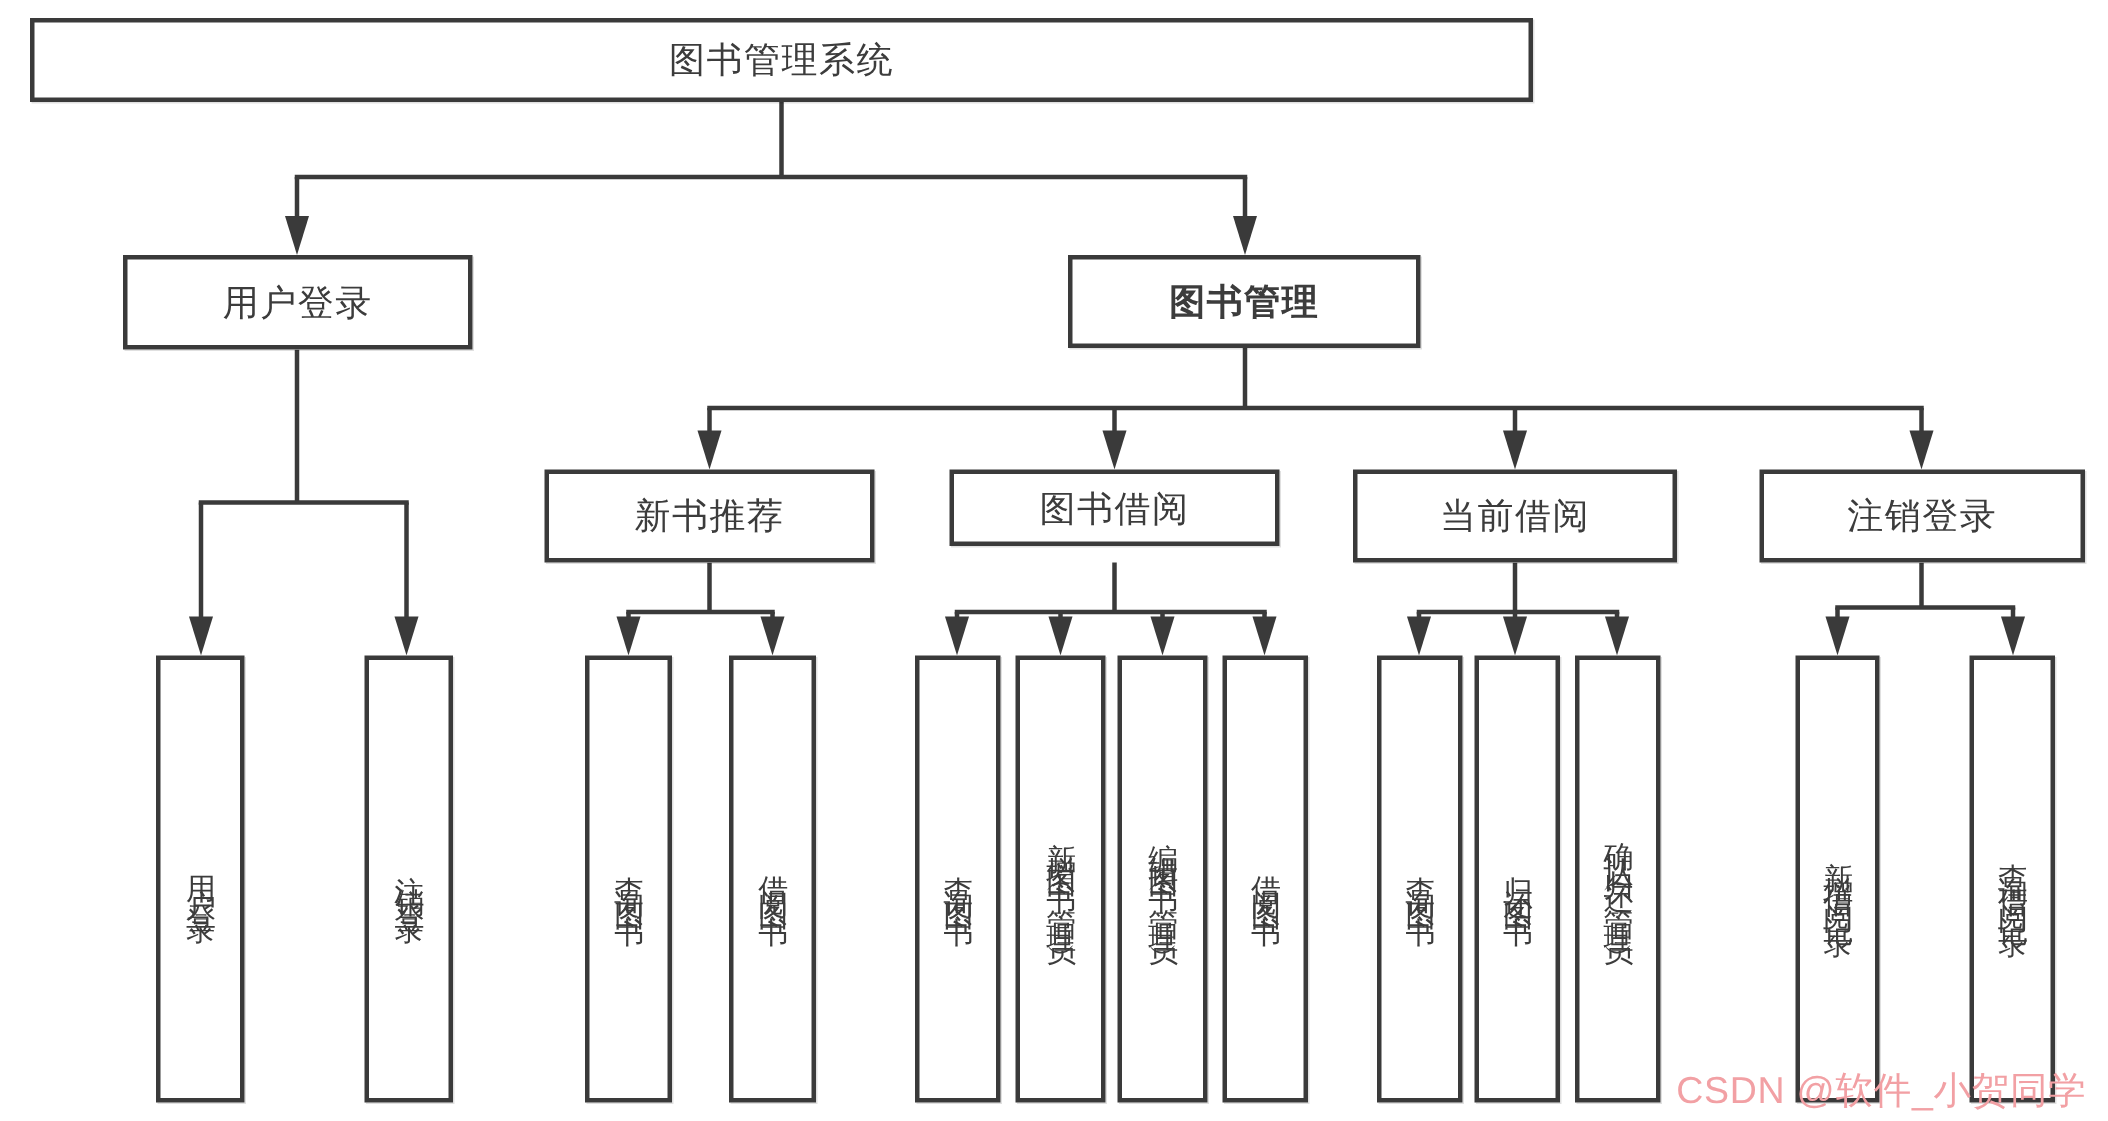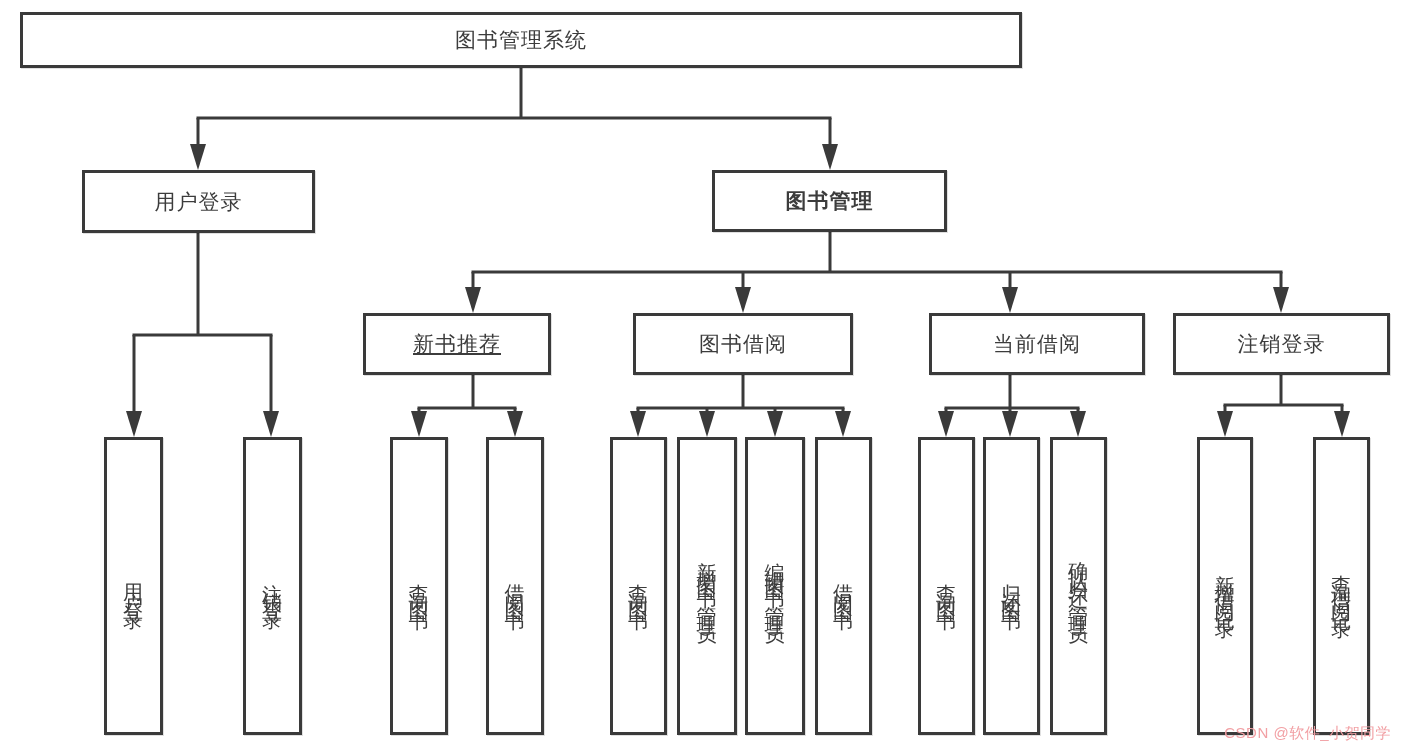--- a/index.html
+++ b/index.html
@@ -23,36 +23,36 @@
   }
   .node {
     position: absolute;
     box-sizing: border-box;
     border: 3px solid #3a3a3a;
     background: #ffffff;
     color: #3c3c3c;
     display: flex;
     align-items: center;
     justify-content: center;
-    font-size: 21px;
+    font-size: 24px;
     letter-spacing: 1px;
     box-shadow: 1px 1px 0 rgba(0,0,0,0.12);
   }
   .node.leaf {
     writing-mode: vertical-rl;
     text-orientation: mixed;
     letter-spacing: 9px;
     font-size: 20px;
     line-height: 1;
   }
   #watermark {
     position: absolute;
     right: 14px;
     bottom: 4px;
-    font-size: 15px;
+    font-size: 25px;
     color: #f2a0a4;
     letter-spacing: 0.5px;
   }
 </style>
 </head>
 <body>
 
 <div id="canvas">
 
   <svg id="connectors" width="1405" height="747">
@@ -108,23 +108,23 @@
       <polygon points="1217,411 1233,411 1225,437" fill="#3a3a3a"></polygon>
       <line x1="1342" y1="405" x2="1342" y2="417" stroke="#3a3a3a" stroke-width="3"></line>
       <polygon points="1334,411 1350,411 1342,437" fill="#3a3a3a"></polygon>
     </svg>
 
   <div class="node" style="left:20px; top:12px; width:1002px; height:56px;">图书管理系统</div>
 
   <div class="node" style="left:82px; top:170px; width:233px; height:63px;">用户登录</div>
   <div class="node" style="left:712px; top:170px; width:235px; height:62px;font-weight:bold;">图书管理</div>
 
-  <div class="node" style="left:363px; top:313px; width:188px; height:62px;text-decoration:underline;">新书推荐</div>
-  <div class="node" style="left:633px; top:313px; width:220px; height:62px;">图书借阅</div>
-  <div class="node" style="left:902px; top:313px; width:216px; height:62px;margin-left:27px;">当前借阅</div>
+  <div class="node" style="left:363px; top:313px; width:220px; height:62px;">新书推荐</div>
+  <div class="node" style="left:633px; top:313px; width:220px; height:51px;">图书借阅</div>
+  <div class="node" style="left:902px; top:313px; width:216px; height:62px;">当前借阅</div>
   <div class="node" style="left:1173px; top:313px; width:217px; height:62px;">注销登录</div>
 
   <div class="node leaf" style="left:104px; top:437px; width:59px; height:298px;">用户登录</div>
   <div class="node leaf" style="left:243px; top:437px; width:59px; height:298px;">注销登录</div>
 
   <div class="node leaf" style="left:390px; top:437px; width:58px; height:298px;">查询图书</div>
   <div class="node leaf" style="left:486px; top:437px; width:58px; height:298px;">借阅图书</div>
 
   <div class="node leaf" style="left:610px; top:437px; width:57px; height:298px;">查询图书</div>
   <div class="node leaf" style="left:677px; top:437px; width:60px; height:298px;">新增图书（管理员）</div>

